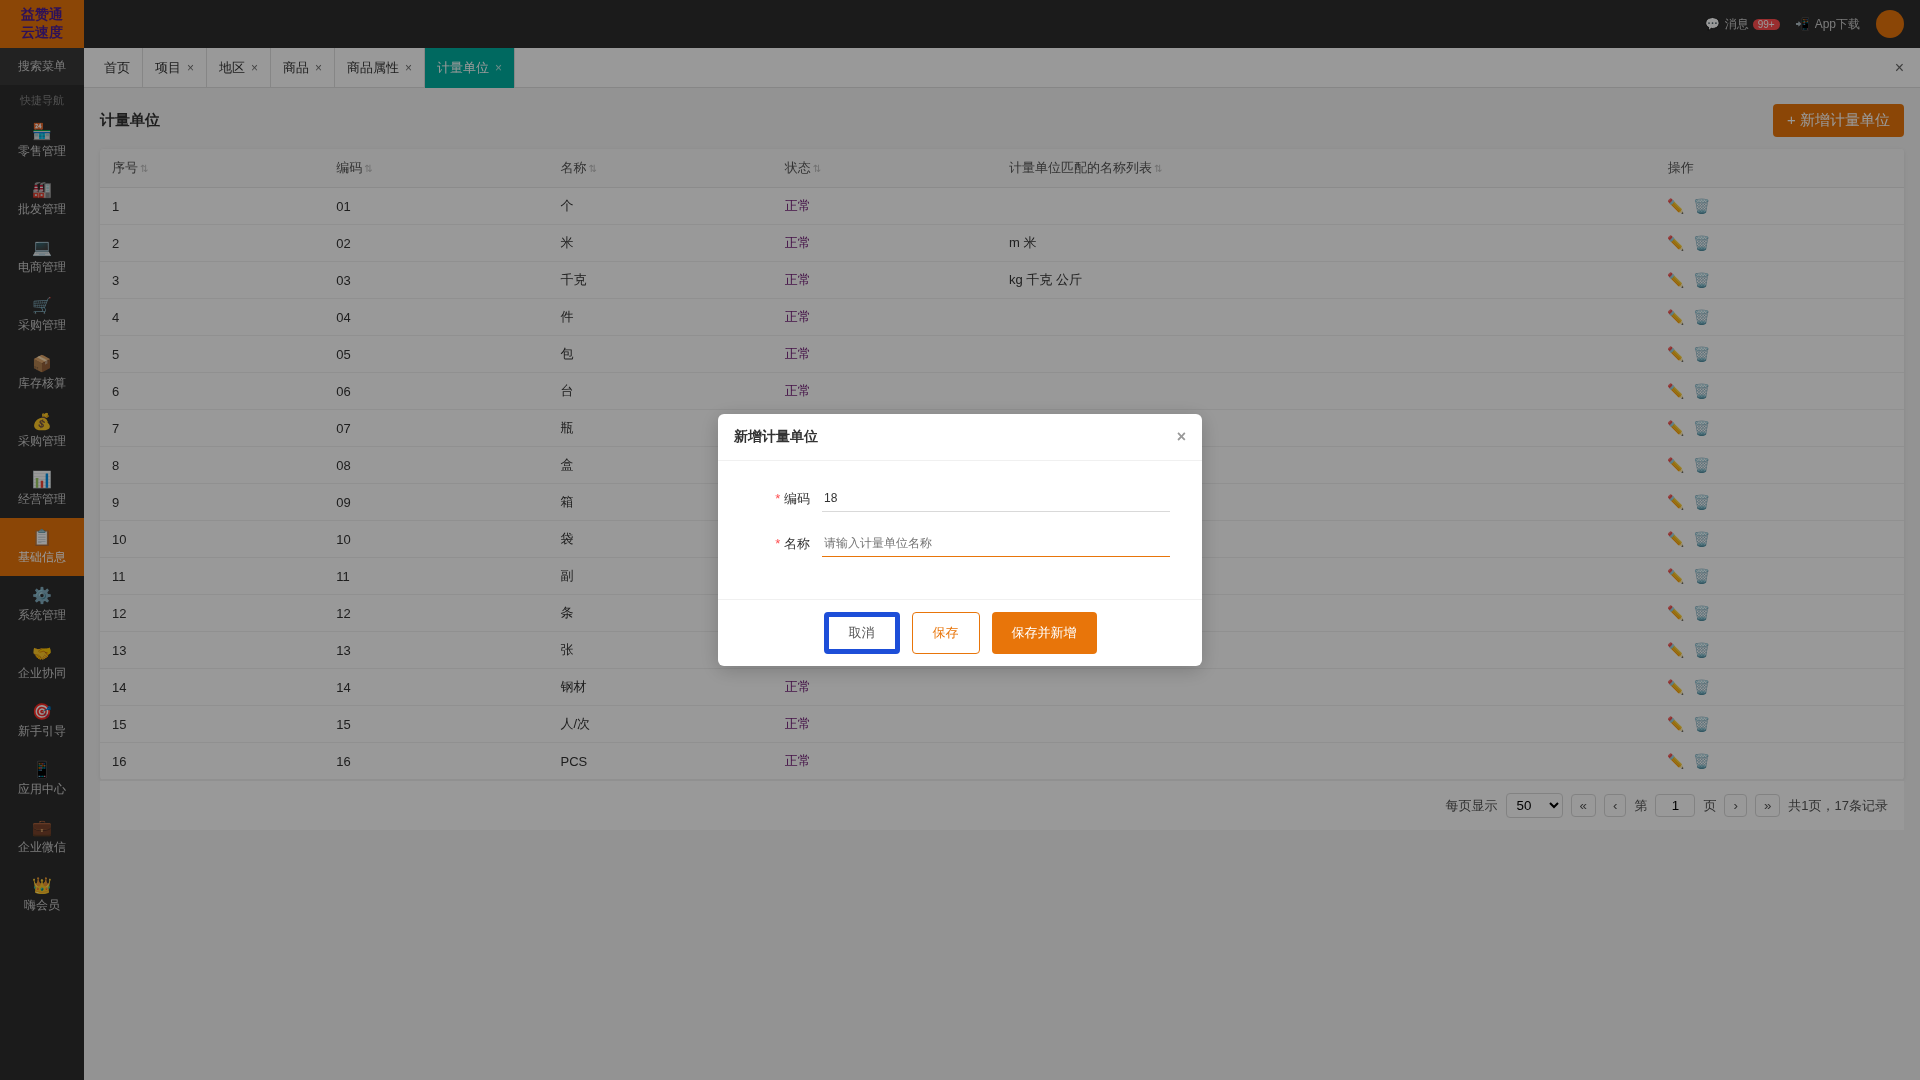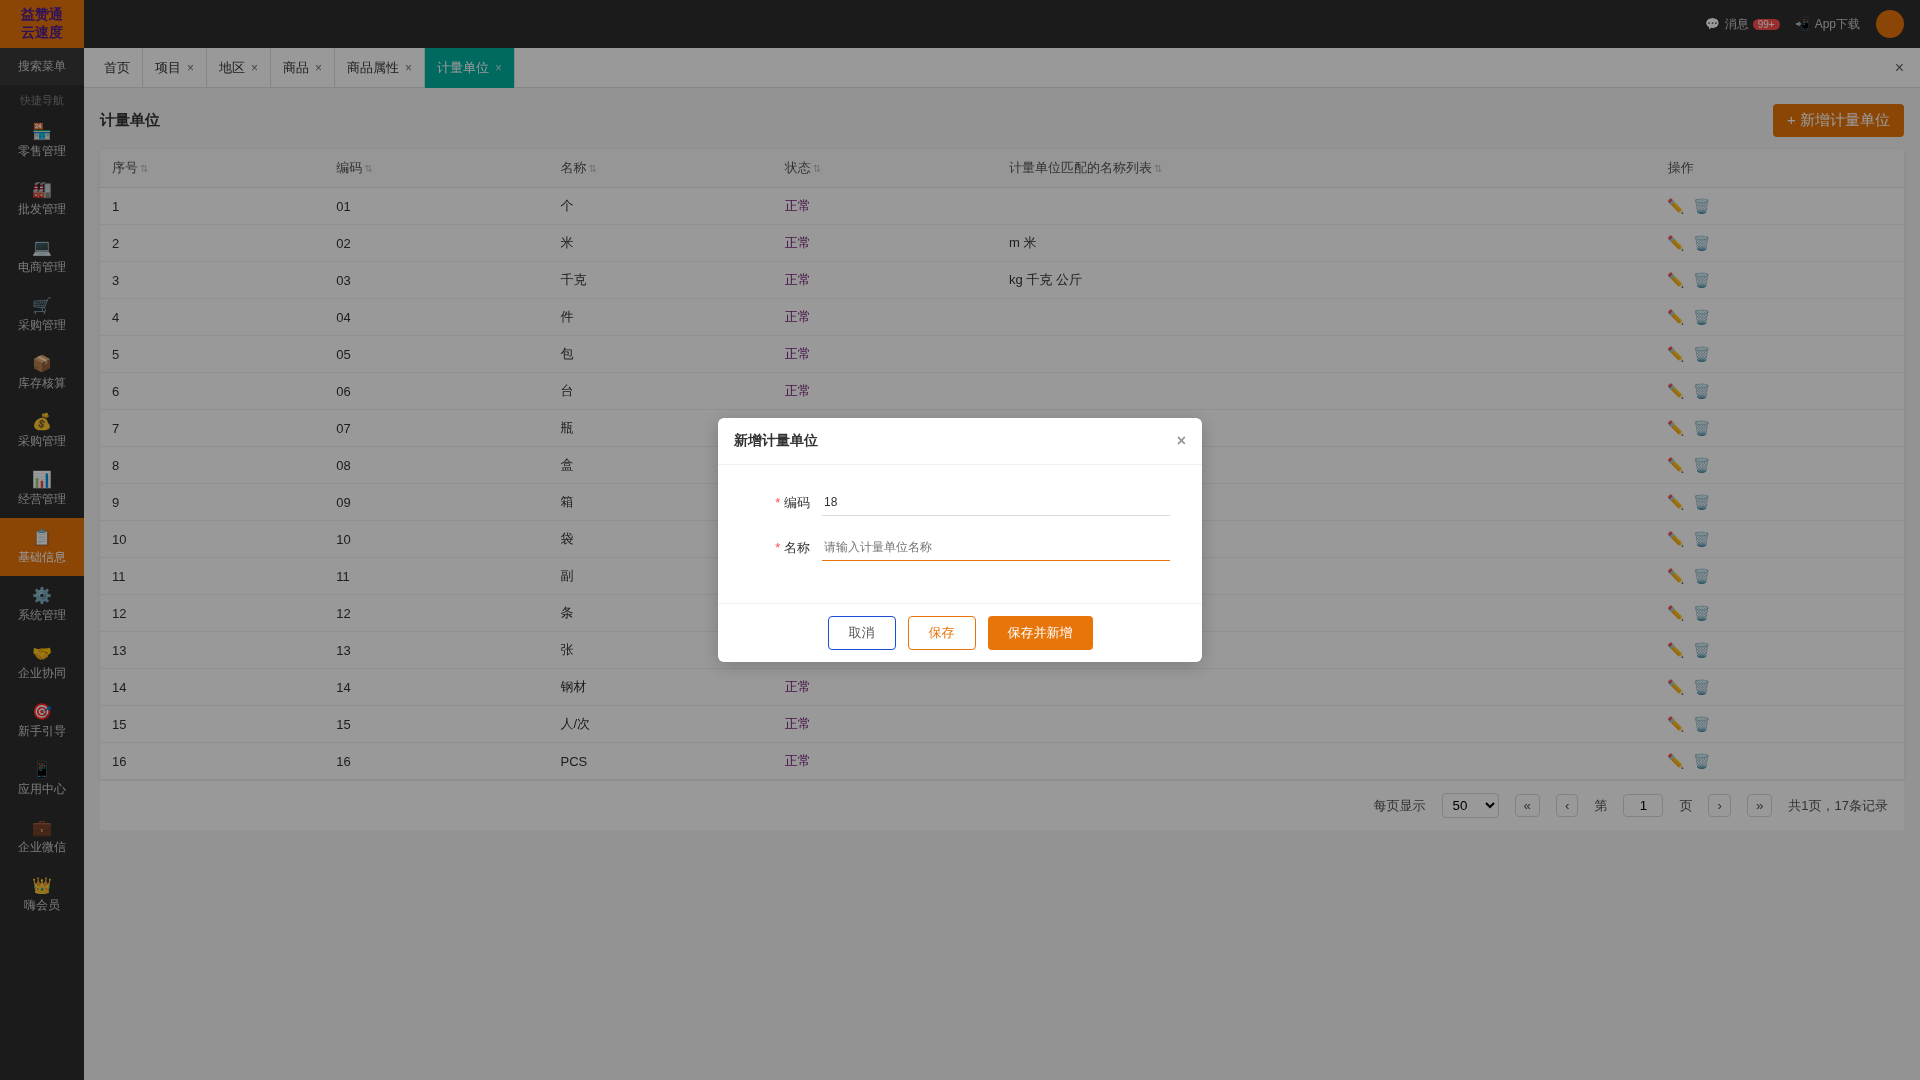--- a/index.html
+++ b/index.html
@@ -208,21 +208,21 @@
     }
 
     
     .pagination {
       display: flex;
       align-items: center;
       justify-content: flex-end;
       padding: 12px 16px;
       background: white;
       border-top: 1px solid #f0f0f0;
-      gap: 16px;
+      gap: 8px;
       font-size: 13px;
       color: #555;
     }
     .page-btn {
       border: 1px solid #d9d9d9;
       background: white;
       padding: 3px 8px;
       border-radius: 4px;
       cursor: pointer;
       color: #555;
@@ -308,21 +308,21 @@
       border-bottom-color: #e8750a;
     }
     .dialog-footer {
       padding: 12px 20px;
       display: flex;
       justify-content: center;
       gap: 12px;
       border-top: 1px solid #f0f0f0;
     }
     .btn-cancel {
-      border: 1px solid #1d4ed8;
+      border: 5px solid #1d4ed8;
       background: white;
       padding: 7px 20px;
       border-radius: 4px;
       cursor: pointer;
       font-size: 13px;
       color: #555;
     }
     .btn-save {
       border: 1px solid #e8750a;
       background: white;

